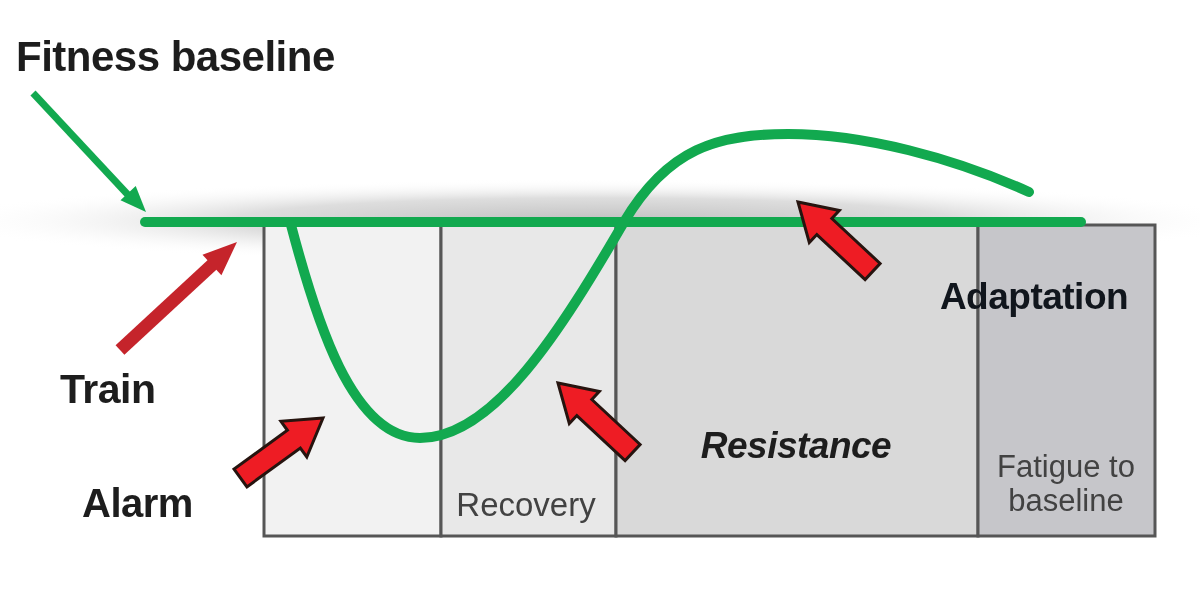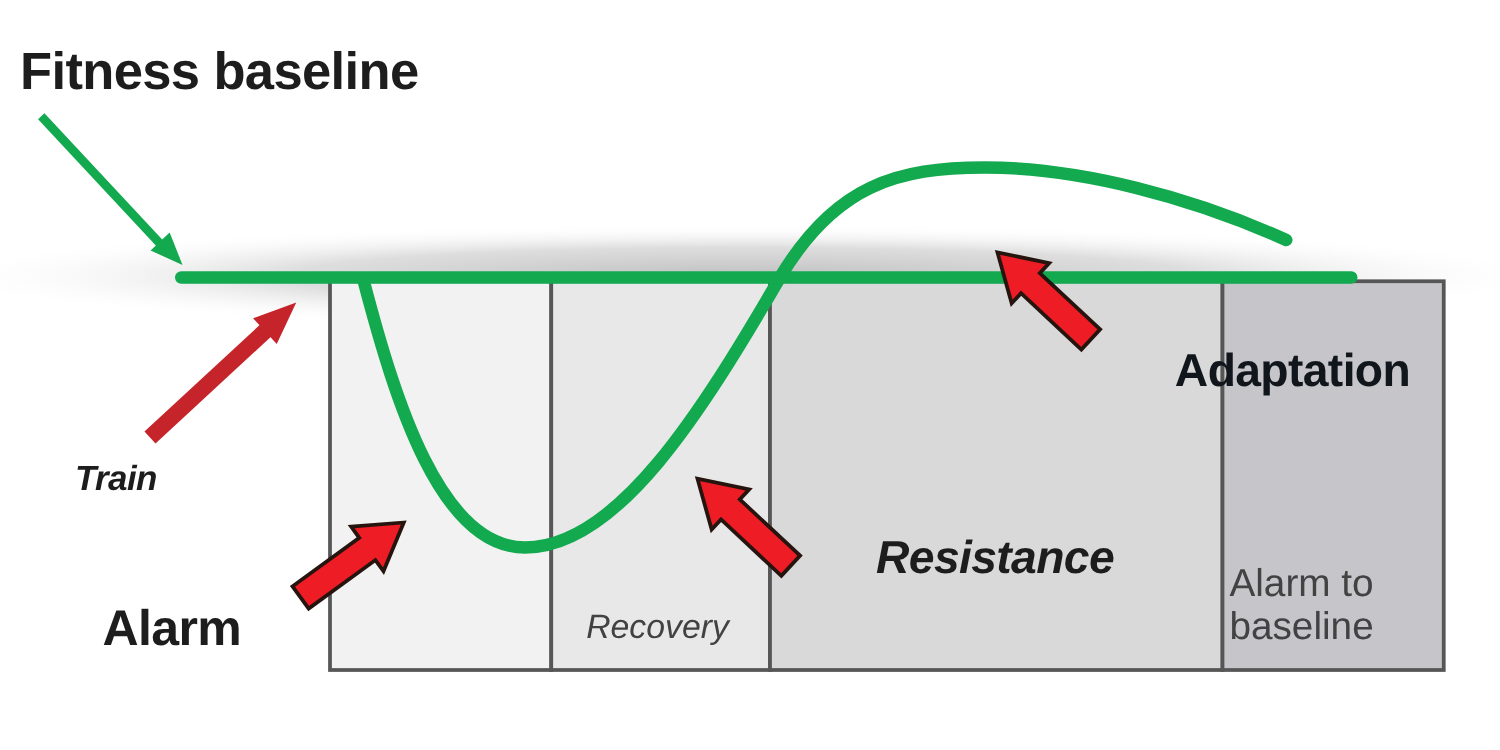--- a/index.html
+++ b/index.html
@@ -23,29 +23,29 @@
     left: 0;
     top: 0;
   }
   .lbl {
     position: absolute;
     white-space: nowrap;
     color: #1d1d1d;
     line-height: 1;
   }
   .bold  { font-weight: 700; letter-spacing: -0.5px; }
-  .center{ transform: translateX(-50%); }
+  .center{ transform: translateX(-50%); text-align: center; }
   .gray  { color: #424242; font-weight: 400; }
   .t-fitness   { left: 16px;  top: 36px;  font-size: 42px; }
-  .t-train     { left: 60px;  top: 369px; font-size: 28px; font-style: italic; }
+  .t-train     { left: 60px;  top: 369px; font-size: 41px; }
   .t-alarm     { left: 82px;  top: 483px; font-size: 40px; }
   .t-resistance{ left: 796px; top: 427px; font-size: 37px; font-style: italic; }
   .t-adaptation{ left: 1034px;top: 278px; font-size: 37px; color:#11161d; }
   .t-fatigue   { left: 353px; top: 488px; font-size: 33px; }
-  .t-recovery  { left: 526px; top: 488px; font-size: 27px; font-style: italic; }
+  .t-recovery  { left: 526px; top: 488px; font-size: 33px; }
   .t-supercomp { left: 801px; top: 488px; font-size: 33px; }
   .t-return    { left: 1066px;top: 450px; font-size: 31px; white-space: normal; width: 165px; line-height: 1.1; }
 </style>
 </head>
 <body>
 
 <div id="stage">
 
   <svg width="1200" height="600" viewBox="0 0 1200 600">
     <defs>
@@ -95,15 +95,15 @@
   <div class="lbl bold t-alarm">Alarm</div>
 
   <div class="lbl bold center t-resistance">Resistance</div>
 
   <div class="lbl bold center t-adaptation">Adaptation</div>
 
 
   <div class="lbl gray center t-recovery">Recovery</div>
 
 
-  <div class="lbl gray center t-return">Alarm to baseline</div>
+  <div class="lbl gray center t-return">Fatigue to baseline</div>
 
 </div>
 
 </body></html>

